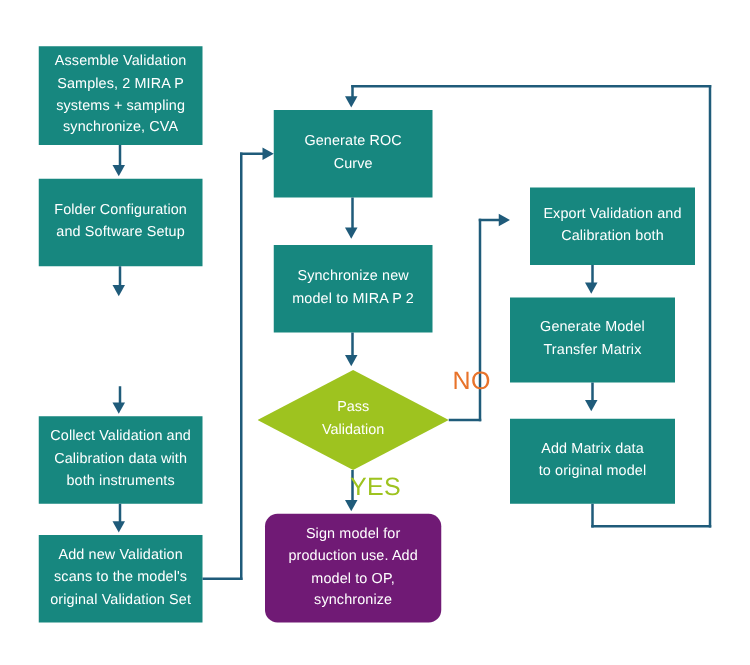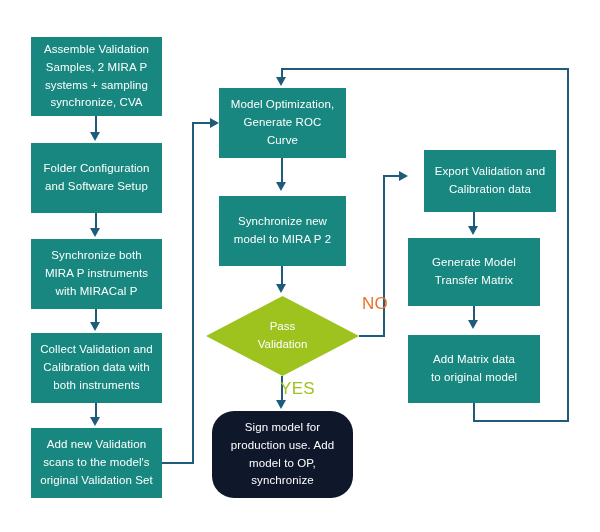--- a/index.html
+++ b/index.html
@@ -26,22 +26,22 @@
     color: #ffffff;
     font-size: 11.5px;
     line-height: 1.55;
     padding: 4px 8px;
     letter-spacing: 0.1px;
   }
   .process {
     background: #17877f;
   }
   .terminator {
-    background: #0f172a;
-    border-radius: 22px;
+    background: #701a75;
+    border-radius: 10px;
   }
   .decision-wrap {
     position: absolute;
   }
   .decision-shape {
     position: absolute;
     inset: 0;
     background: #9ec31f;
     clip-path: polygon(50% 0%, 100% 50%, 50% 100%, 0% 50%);
   }
@@ -73,21 +73,21 @@
     border-right: 5.5px solid transparent;
     border-top: 9px solid #1f5b7a;
   }
   .arrow-right {
     border-top: 5.5px solid transparent;
     border-bottom: 5.5px solid transparent;
     border-left: 9px solid #1f5b7a;
   }
   .edge-label {
     position: absolute;
-    font-size: 17px;
+    font-size: 20px;
     font-weight: 400;
     letter-spacing: 0.3px;
   }
   .label-no { color: #e8732a; }
   .label-yes { color: #9ec31f; }
   .nline { display: block; }
 </style>
 </head>
 <body>
 
@@ -102,47 +102,39 @@
     </span>
   </div>
 
   <div class="node process" style="left:31px; top:143px; width:131px; height:70px;">
     <span>
       <span class="nline">Folder Configuration</span>
       <span class="nline">and Software Setup</span>
     </span>
   </div>
 
-  <div class="node process" style="left:31px; top:239px; width:131px; height:70px;">
-    <span>
-      <span class="nline">Synchronize both</span>
-      <span class="nline">MIRA P instruments</span>
-      <span class="nline">with MIRACal P</span>
-    </span>
-  </div>
 
   <div class="node process" style="left:31px; top:428px; width:131px; height:70px;">
     <span>
       <span class="nline">Add new Validation</span>
       <span class="nline">scans to the model's</span>
       <span class="nline">original Validation Set</span>
     </span>
   </div>
 
   <div class="node process" style="left:31px; top:333px; width:131px; height:70px;">
     <span>
       <span class="nline">Collect Validation and</span>
       <span class="nline">Calibration data with</span>
       <span class="nline">both instruments</span>
     </span>
   </div>
 
   <div class="node process" style="left:219px; top:88px; width:127px; height:70px;">
     <span>
-      <span class="nline">Model Optimization,</span>
       <span class="nline">Generate ROC Curve</span>
     </span>
   </div>
 
   <div class="node process" style="left:219px; top:196px; width:127px; height:70px;">
     <span>
       <span class="nline">Synchronize new</span>
       <span class="nline">model to MIRA P 2</span>
     </span>
   </div>
@@ -160,21 +152,21 @@
       <span class="nline">Sign model for</span>
       <span class="nline">production use. Add</span>
       <span class="nline">model to OP,</span>
       <span class="nline">synchronize</span>
     </span>
   </div>
 
   <div class="node process" style="left:424px; top:150px; width:132px; height:62px;">
     <span>
       <span class="nline">Export Validation and</span>
-      <span class="nline">Calibration data</span>
+      <span class="nline">Calibration both</span>
     </span>
   </div>
 
   <div class="node process" style="left:408px; top:238px; width:132px; height:68px;">
     <span>
       <span class="nline">Generate Model</span>
       <span class="nline">Transfer Matrix</span>
     </span>
   </div>
 

